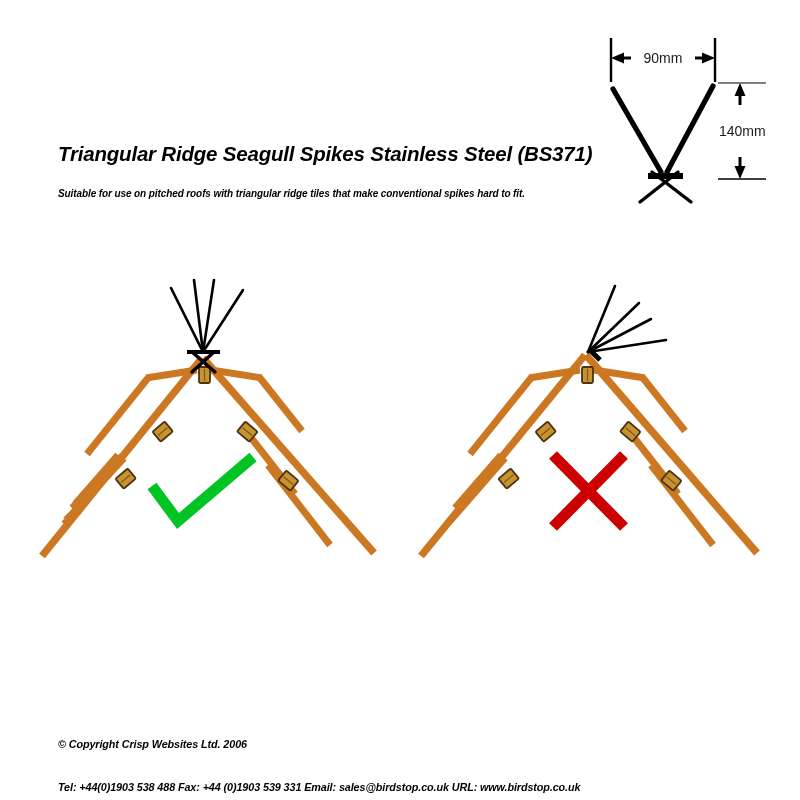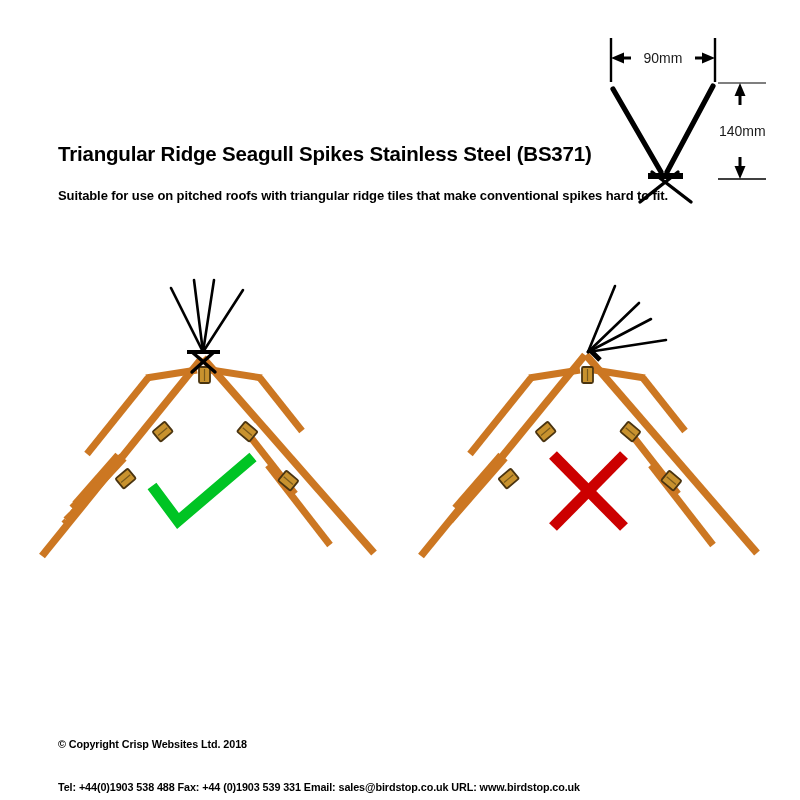--- a/index.html
+++ b/index.html
@@ -19,32 +19,33 @@
   #diagram-svg {
     position: absolute;
     left: 0;
     top: 0;
     width: 800px;
     height: 800px;
   }
   .txt {
     position: absolute;
     white-space: nowrap;
+    font-style: italic;
   }
   #product-title {
     left: 58px;
     top: 142px;
     font-size: 20.5px;
     font-weight: bold;
     letter-spacing: -0.2px;
   }
   #product-subtitle {
     left: 58px;
     top: 188px;
-    font-size: 13px;
+    font-size: 10px;
     font-weight: bold;
     letter-spacing: -0.1px;
   }
   #strip-note {
     left: 58px;
     top: 698px;
     font-size: 14.3px;
     font-weight: bold;
     letter-spacing: -0.15px;
   }
@@ -215,17 +216,17 @@
       <line x1="553" y1="455" x2="624" y2="527" stroke="#cc0000" stroke-width="11" stroke-linecap="butt"></line>
       <line x1="624" y1="455" x2="553" y2="527" stroke="#cc0000" stroke-width="11" stroke-linecap="butt"></line>
     </g>
   </svg>
 
   <div class="txt" id="product-title">Triangular Ridge Seagull Spikes Stainless Steel (BS371)</div>
 
   <div class="txt" id="product-subtitle">Suitable for use on pitched roofs with triangular ridge tiles that make conventional spikes hard to fit.</div>
 
 
-  <div class="txt" id="copyright-line">© Copyright Crisp Websites Ltd. 2018</div>
+  <div class="txt" id="copyright-line">© Copyright Crisp Websites Ltd. 2006</div>
 
   <div class="txt" id="contact-line">Tel: +44(0)1903 538 488 Fax: +44 (0)1903 539 331 Email: sales@birdstop.co.uk URL: www.birdstop.co.uk</div>
 
 </div>
 
 </body></html>

